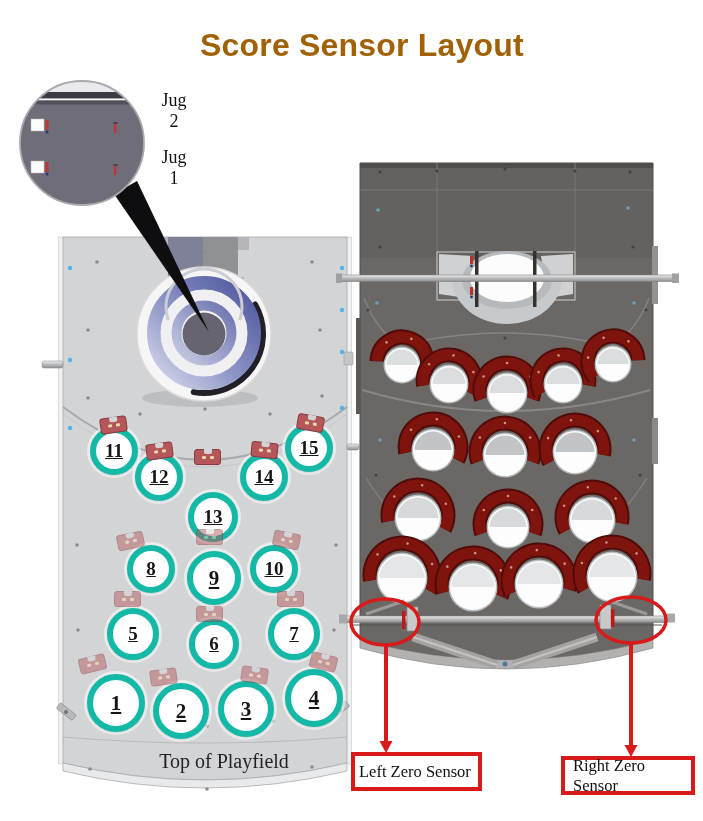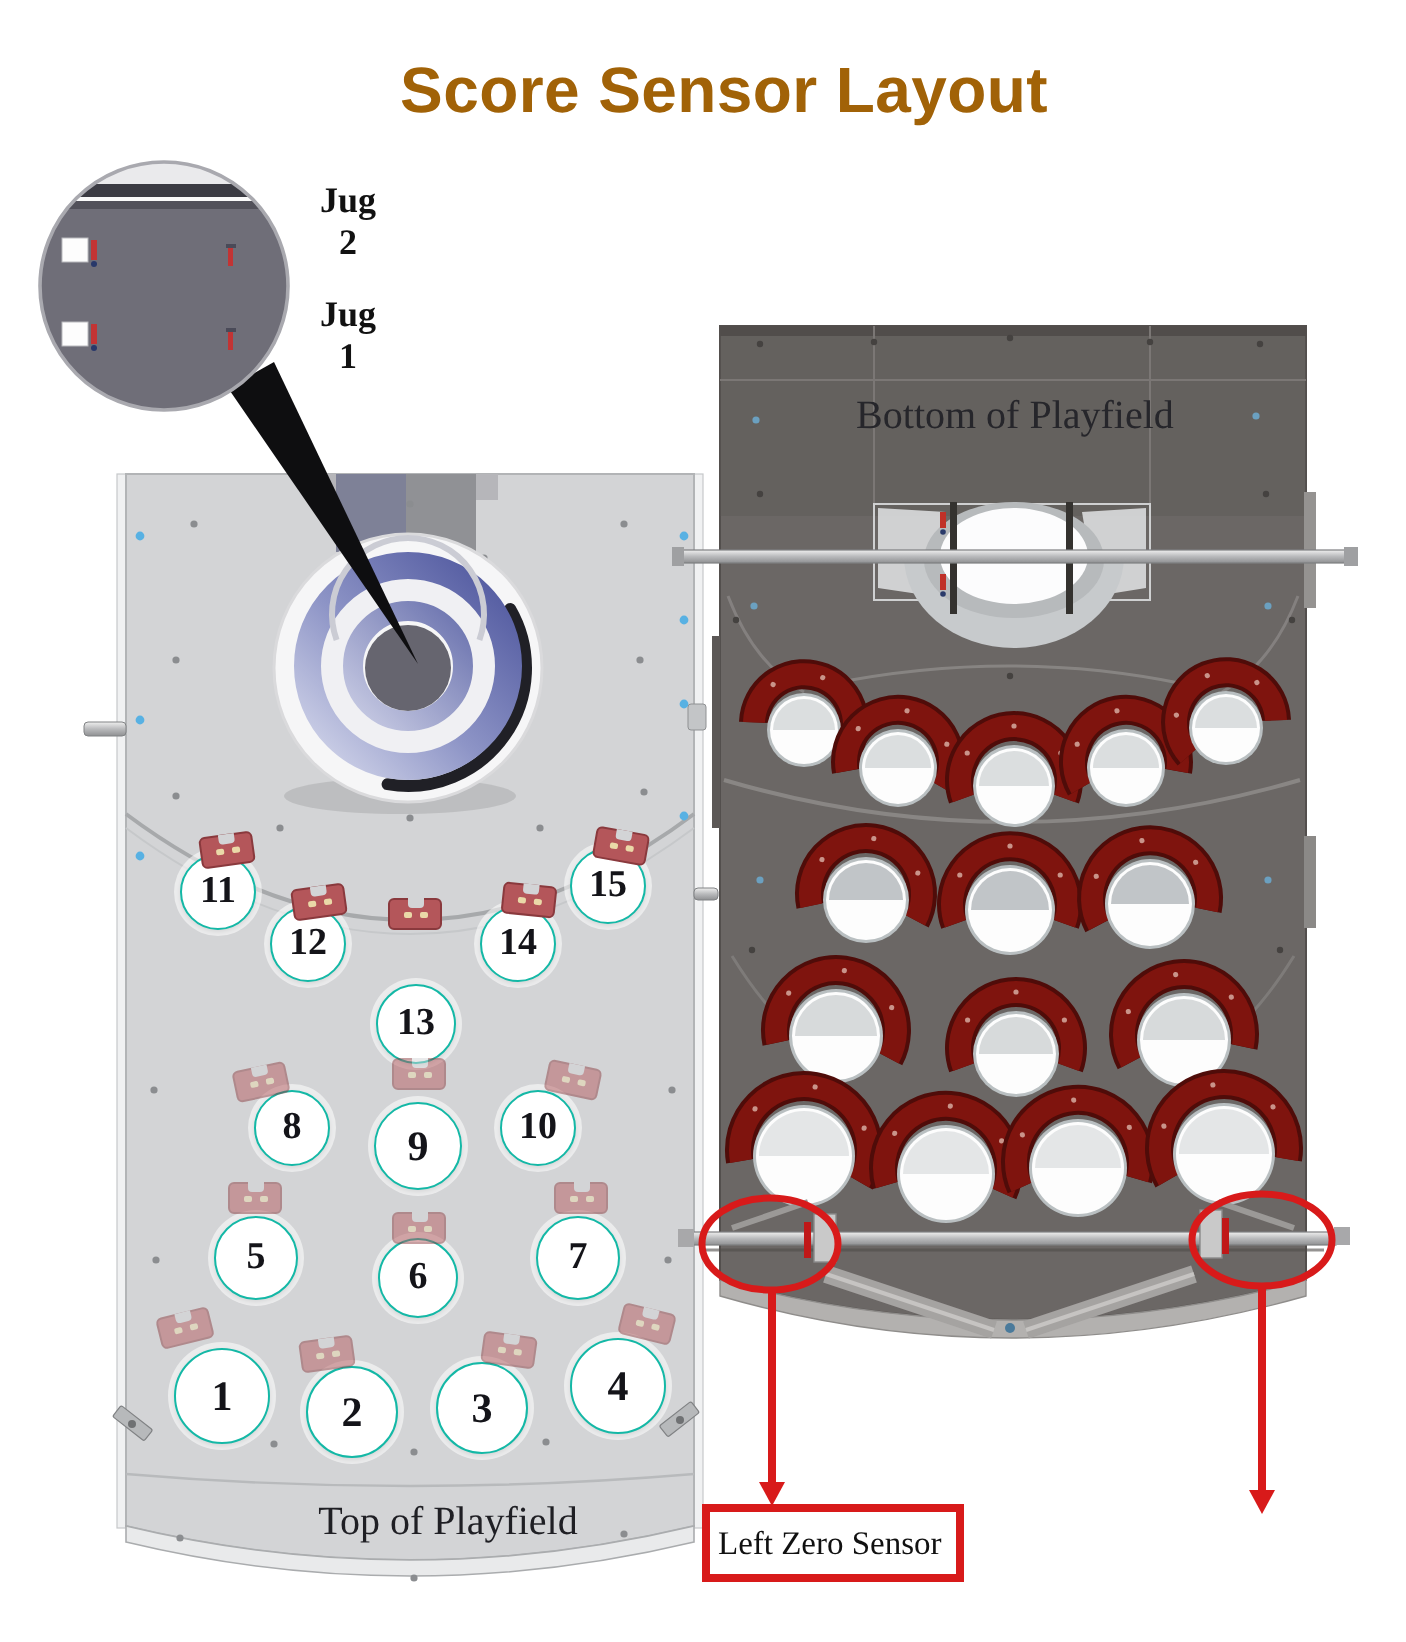--- a/index.html
+++ b/index.html
@@ -4,35 +4,35 @@
 <style>
   html,body{margin:0;padding:0;background:#fff;}
   .page{position:relative;width:703px;height:821px;background:#ffffff;overflow:hidden;
         font-family:"Liberation Serif","DejaVu Serif",serif;}
   .art{position:absolute;left:0;top:0;width:703px;height:821px;}
 
   .title{position:absolute;left:17px;top:27px;width:690px;text-align:center;
          font-family:"Liberation Sans","DejaVu Sans",sans-serif;
          font-weight:bold;font-size:32px;color:#a16207;letter-spacing:.2px;}
 
-  .jug-label{position:absolute;width:52px;text-align:center;font-weight:bold;
+  .jug-label{position:absolute;width:52px;text-align:center;font-weight:normal;
              font-size:18px;line-height:21px;color:#111;}
   .jug-label.j2{left:148px;top:90px;}
   .jug-label.j1{left:148px;top:147px;}
 
   .caption-top{position:absolute;left:84px;top:750px;width:280px;text-align:center;
                font-size:20px;color:#1f1f24;}
   .caption-bottom{position:absolute;left:365px;top:197px;width:285px;text-align:center;
                   font-size:20px;color:#26262b;}
 
   
-  .hole{position:absolute;border-radius:50%;background:#ffffff;border:1px solid #14b8a6;
+  .hole{position:absolute;border-radius:50%;background:#ffffff;border:6px solid #14b8a6;
         box-shadow:0 0 0 3px rgba(255,255,255,.55), 0 1px 2px rgba(0,0,0,.22);
         display:flex;align-items:center;justify-content:center;
-        font-weight:bold;font-size:19px;color:#141419;}
+        font-weight:bold;font-size:19px;color:#141419;text-decoration:underline;}
   .hole.big{font-size:21px;}
   .h1{left:87px;top:674px;width:46px;height:46px;}
   .h2{left:153px;top:683px;width:44px;height:44px;}
   .h3{left:218px;top:681px;width:44px;height:44px;}
   .h4{left:285px;top:669px;width:46px;height:46px;}
   .h5{left:107px;top:608px;width:40px;height:40px;}
   .h6{left:189px;top:619px;width:38px;height:38px;}
   .h7{left:268px;top:608px;width:40px;height:40px;}
   .h8{left:127px;top:545px;width:36px;height:36px;}
   .h9{left:187px;top:551px;width:42px;height:42px;}
@@ -593,19 +593,21 @@
 <div class="clip k14">
       <span class="cdot"></span>
       <span class="cdot"></span>
     </div>
 <div class="clip k15">
       <span class="cdot"></span>
       <span class="cdot"></span>
     </div>
 
 <div class="caption-top">Top of Playfield</div>
-<div class="caption-bottom">Bottom of Playfield</div>
 
 <div class="zbox left">
   <span>Left Zero Sensor</span>
 </div>
-
+<div class="zbox right">
+  <span>Right Zero Sensor</span>
 </div>
 
+</div>
+
 </body></html>

